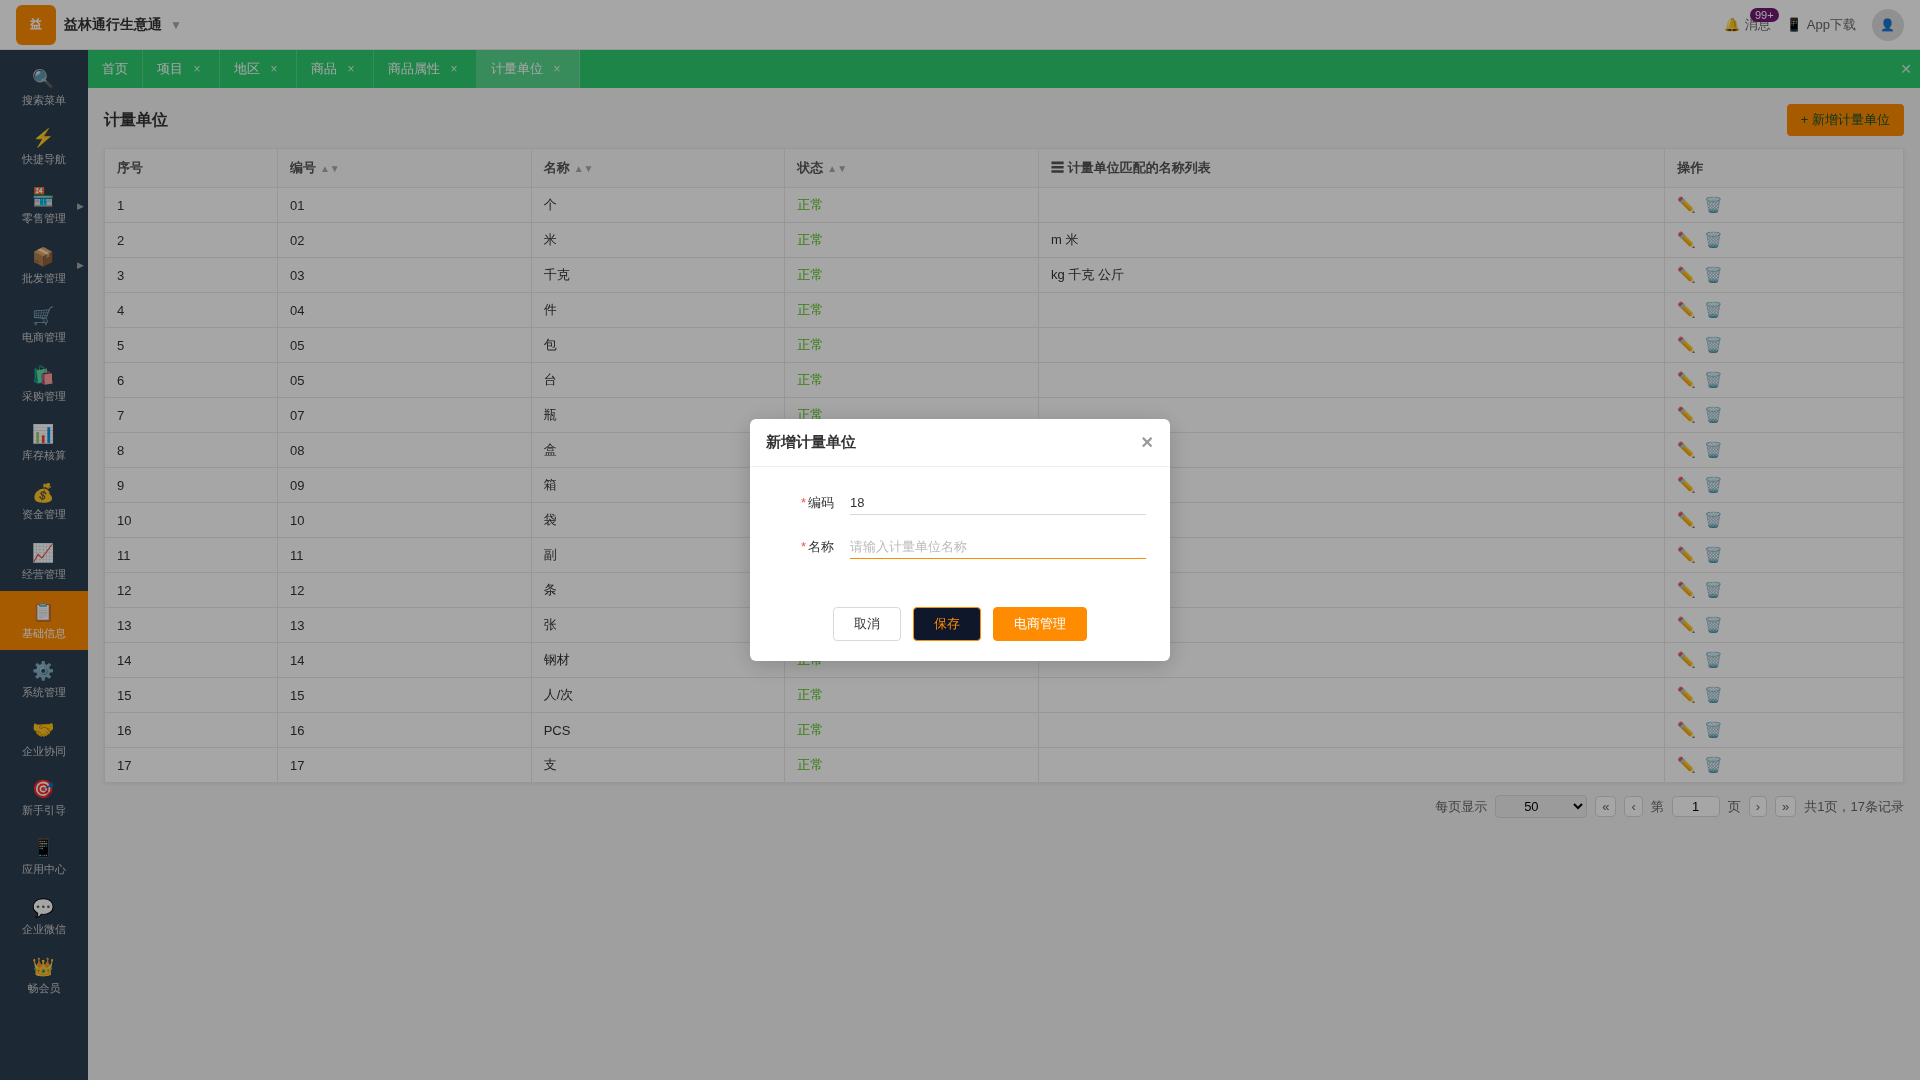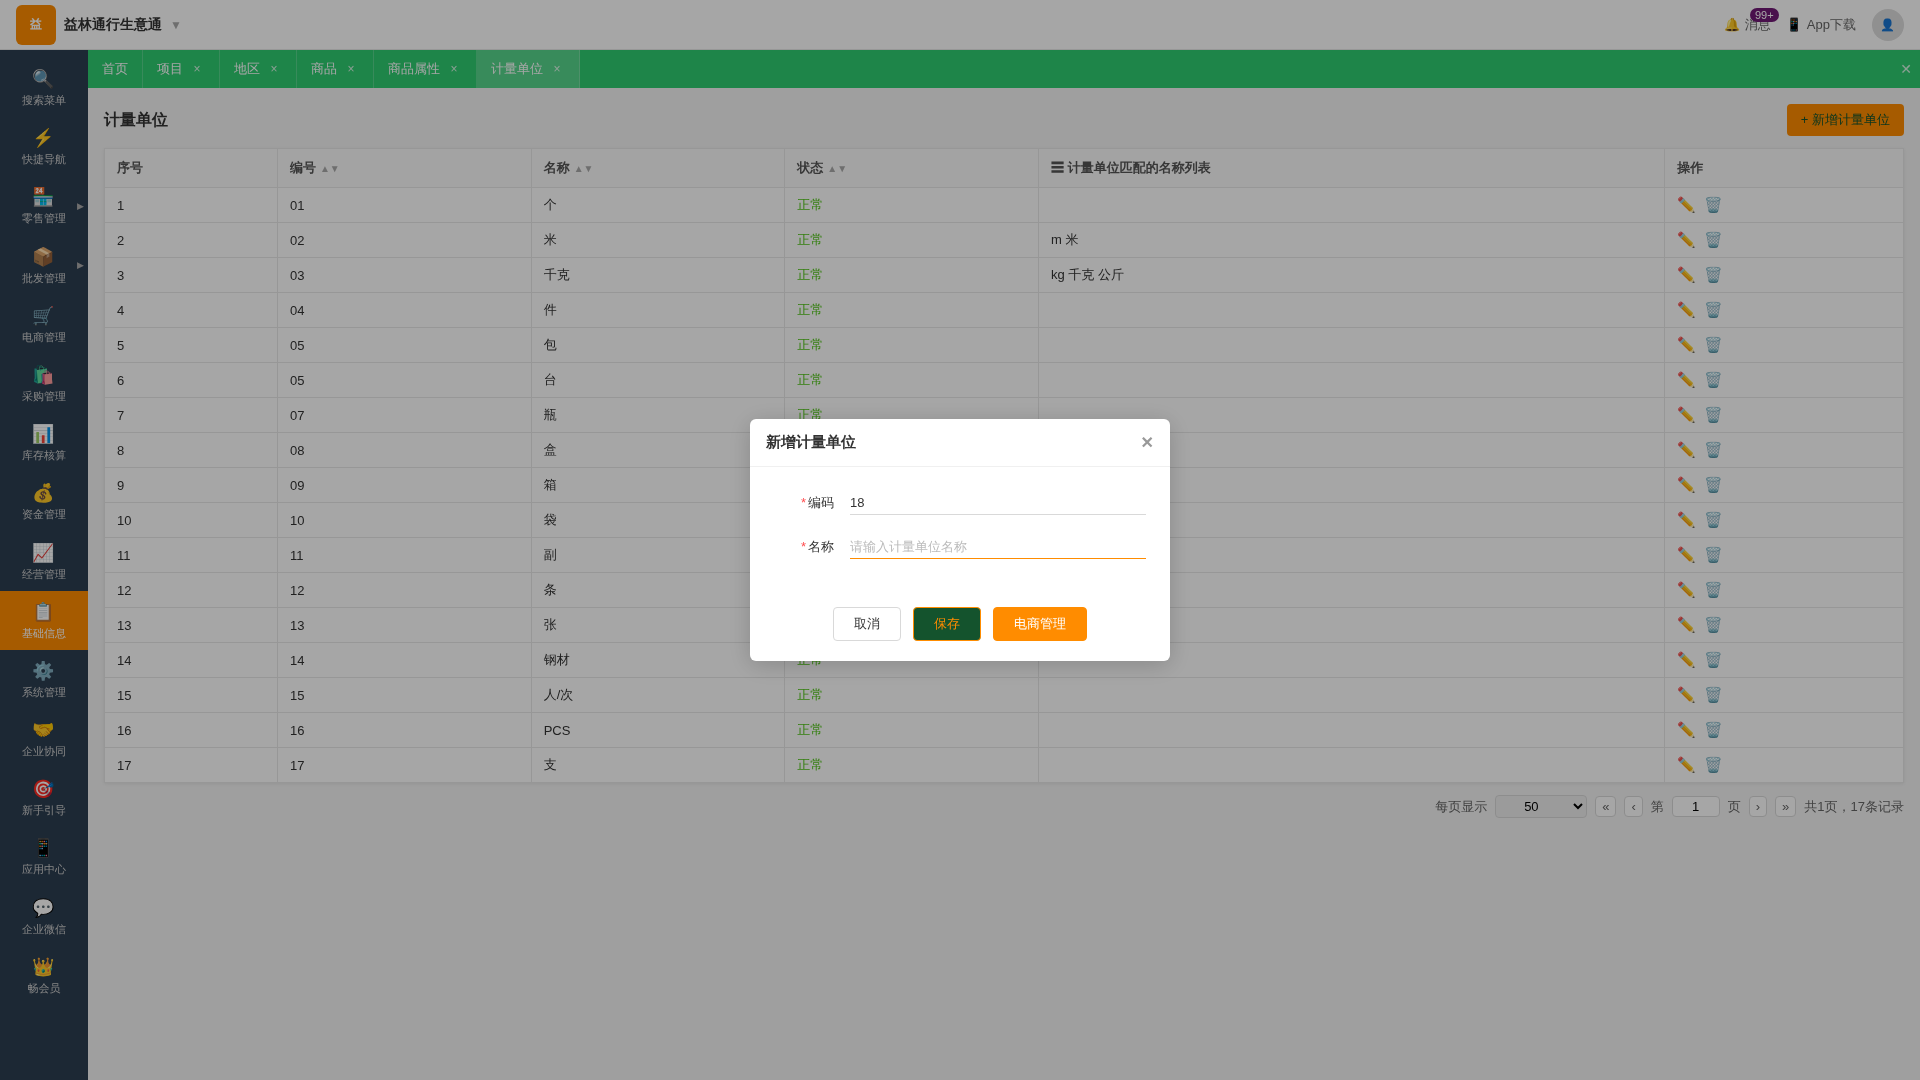--- a/index.html
+++ b/index.html
@@ -381,21 +381,21 @@
     .btn-cancel {
       background: #fff;
       border: 1px solid #d9d9d9;
       color: #333;
       padding: 7px 20px;
       border-radius: 4px;
       cursor: pointer;
       font-size: 13px;
     }
     .btn-save {
-      background: #14532d;
+      background: #0f172a;
       border: 1px solid #ff8c00;
       color: #ff8c00;
       padding: 7px 20px;
       border-radius: 4px;
       cursor: pointer;
       font-size: 13px;
     }
     .btn-save-new {
       background: #ff8c00;
       border: 1px solid #ff8c00;

